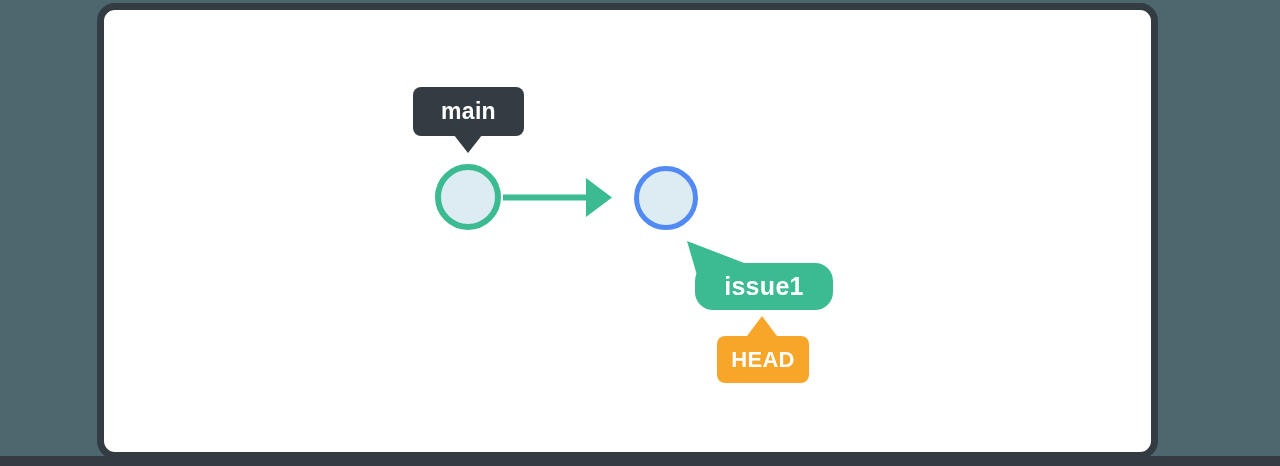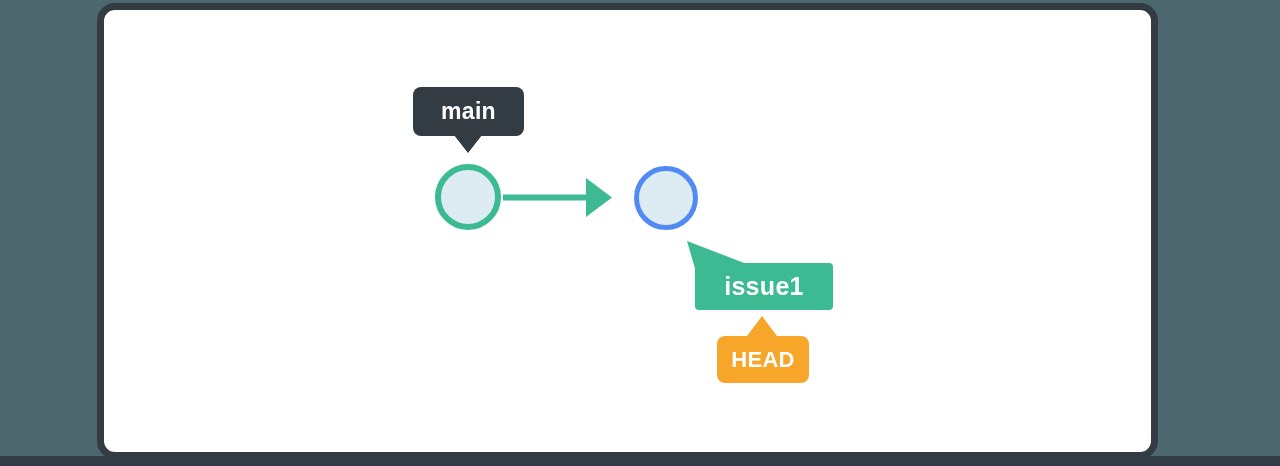--- a/index.html
+++ b/index.html
@@ -62,21 +62,21 @@
     background: var(--dark);
     border-radius: 8px;
     font-size: 23px;
   }
   .badge-issue1 {
     left: 695px;
     top: 263px;
     width: 138px;
     height: 47px;
     background: var(--green);
-    border-radius: 4px;
+    border-radius: 18px;
     font-size: 25px;
   }
   .badge-head {
     left: 717px;
     top: 336px;
     width: 92px;
     height: 47px;
     background: var(--orange);
     border-radius: 8px;
     font-size: 22px;

